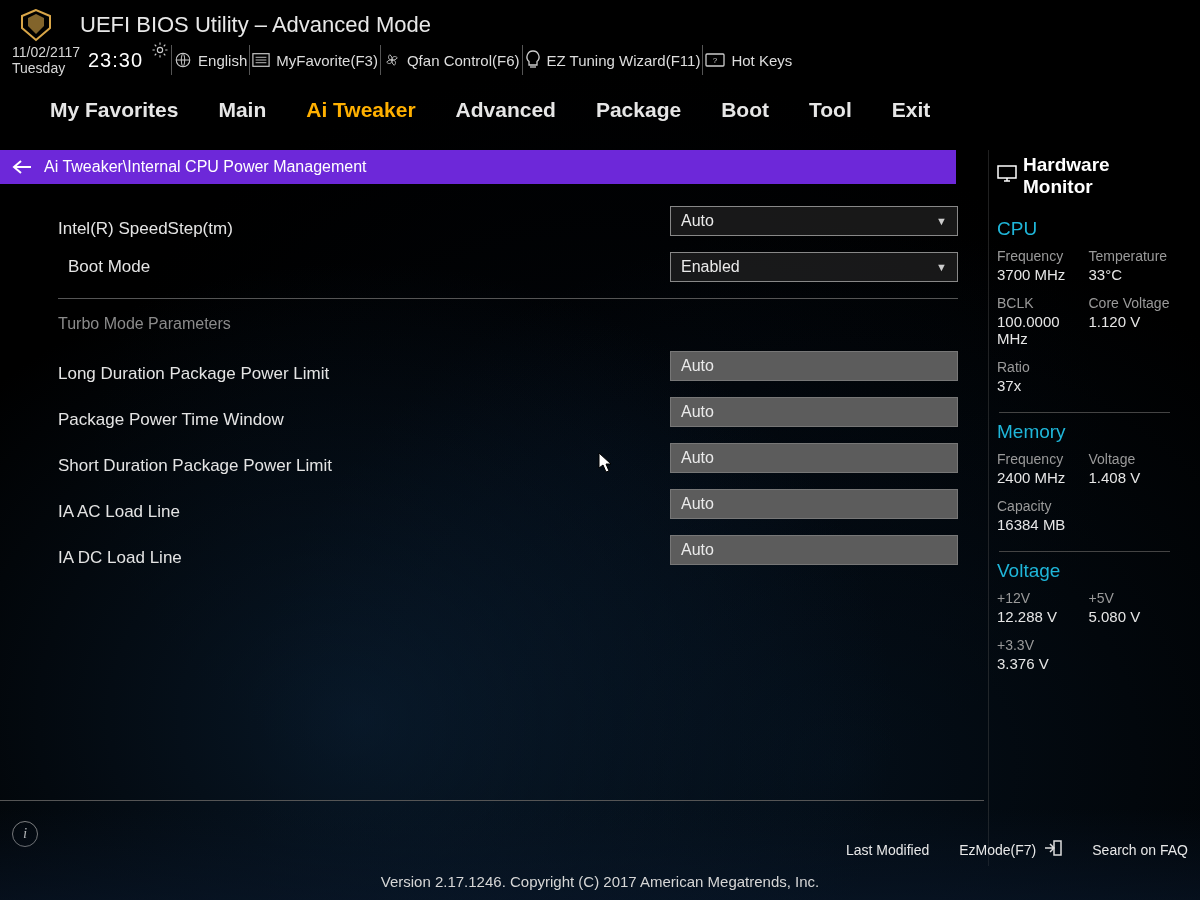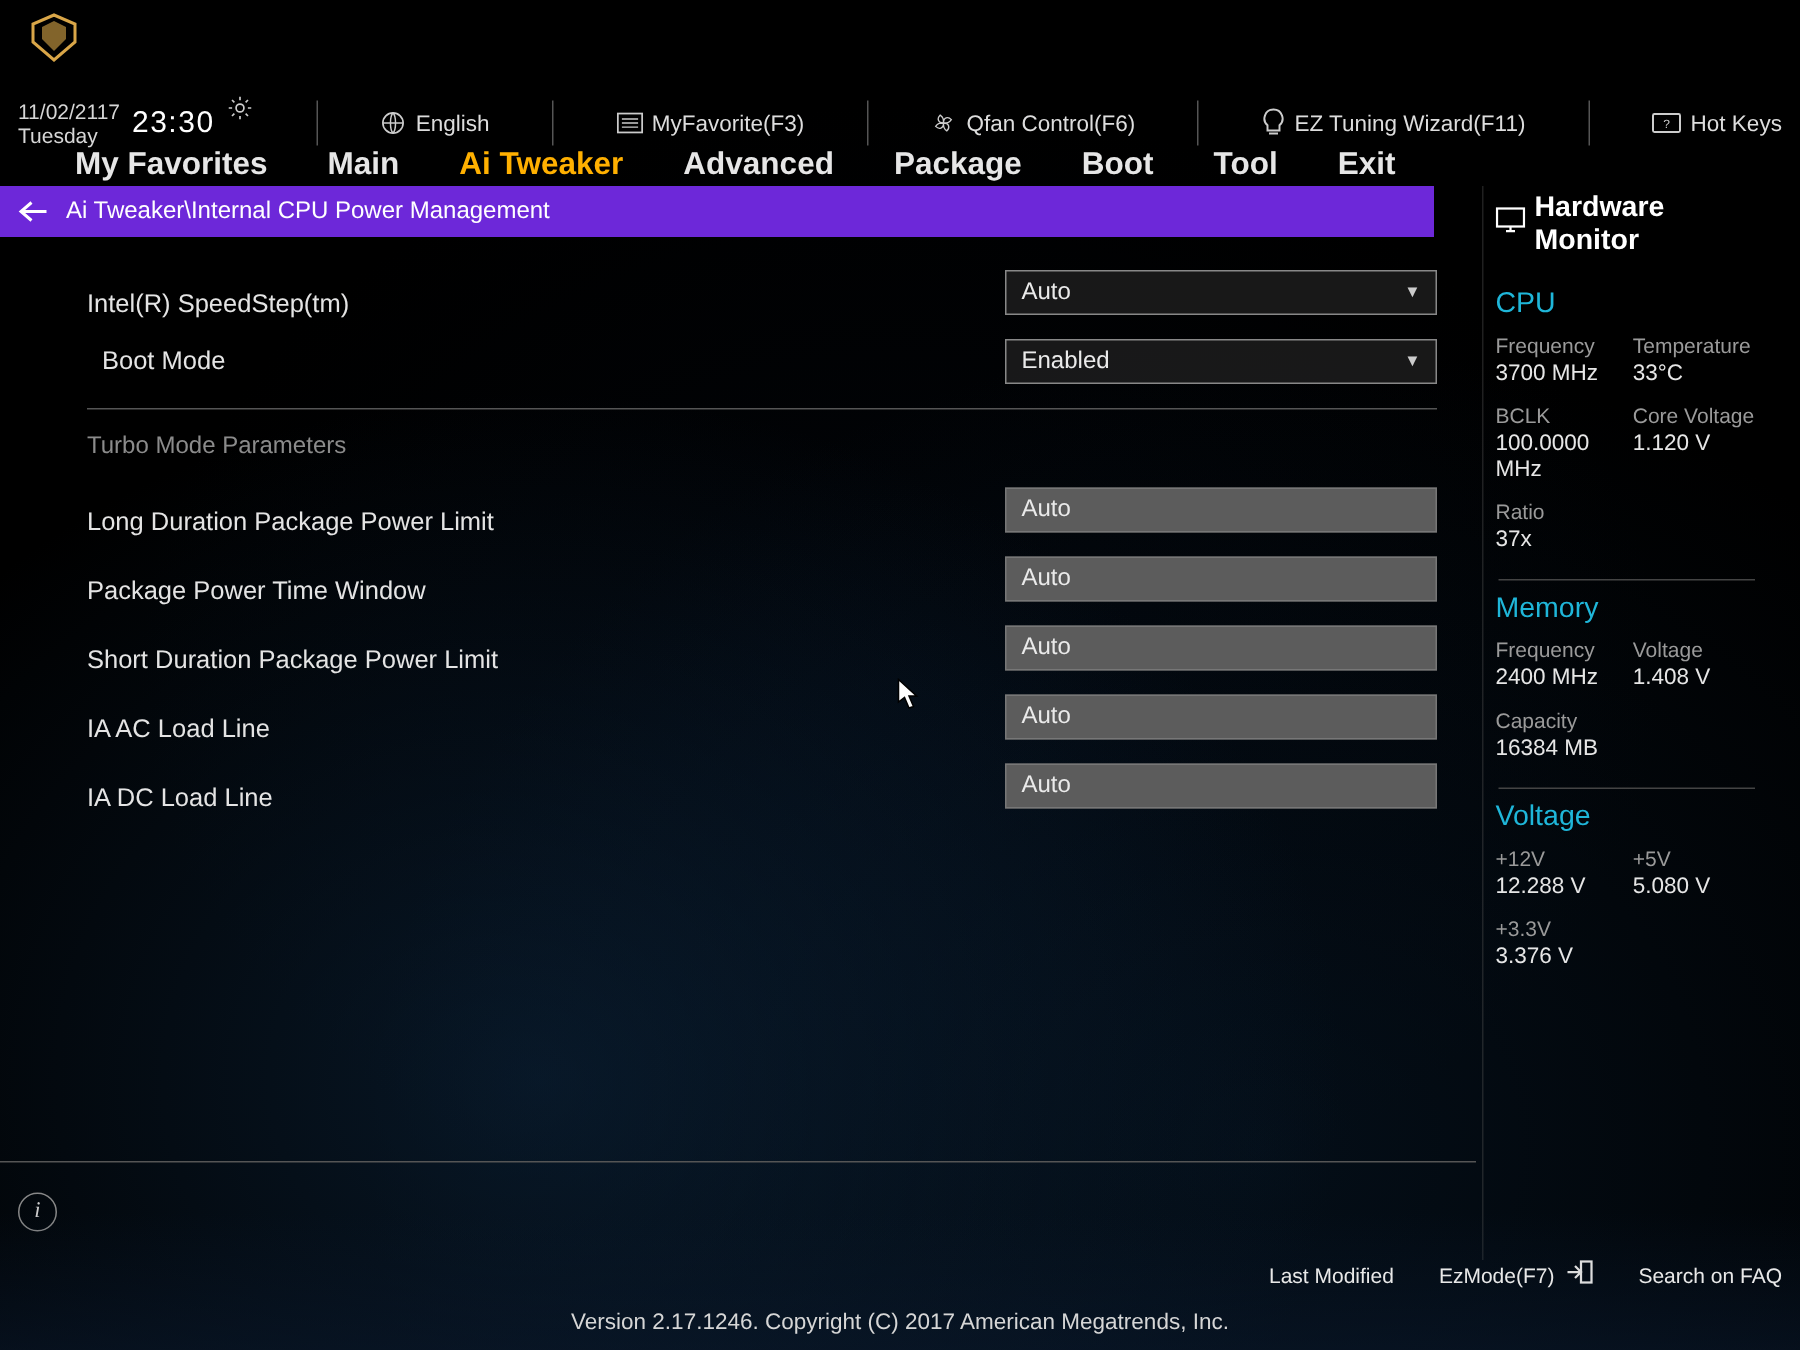--- a/index.html
+++ b/index.html
@@ -38,22 +38,21 @@
 .logo svg { width: 100%; height: 100%; }
 .title {
   font-size: 22px;
   font-weight: 500;
   color: #e8e8e8;
 }
 .info-row {
   display: flex;
   align-items: center;
   gap: 2px;
-  margin-top: 24px;
-  justify-content: space-between;
+  margin-top: 2px;
 }
 .datetime {
   display: flex;
   align-items: center;
   gap: 8px;
 }
 .date-block {
   font-size: 14px;
   line-height: 1.15;
   color: #d6d6d6;
@@ -79,21 +78,21 @@
   gap: 6px;
   font-size: 15px;
   color: #ddd;
   cursor: pointer;
 }
 .toolbar-item .ico { display: inline-flex; }
 .tabs {
   position: relative;
   display: flex;
   gap: 40px;
-  padding: 6px 50px 2px 50px;
+  padding: 6px 50px 28px 50px;
   font-size: 21px;
   font-weight: 600;
 }
 .tab { color: #e6e6e6; cursor: pointer; }
 .tab.active { color: #ffb000; }
 .main-area {
   position: relative;
   display: flex;
   height: 716px;
 }
@@ -261,20 +260,21 @@
 <div class="bg-effect"></div>
 
 <div class="header">
   <div class="title-row">
     <div class="logo">
       <svg viewBox="0 0 48 34">
           <path d="M24 2 L10 8 L10 20 L24 32 L38 20 L38 8 Z" fill="none" stroke="#d9a648" stroke-width="2"></path>
           <path d="M16 10 L24 6 L32 10 L32 18 L24 26 L16 18 Z" fill="#d9a648" opacity="0.6"></path>
         </svg>
     </div>
+    <div class="title">UEFI BIOS Utility – Advanced Mode</div>
   </div>
   <div class="info-row">
     <div class="datetime">
       <div class="date-block">
         <div>11/02/2117</div>
         <div>Tuesday</div>
       </div>
       <div class="time">23:30</div>
       <span class="gear">
         <svg width="18" height="18" viewBox="0 0 24 24">

